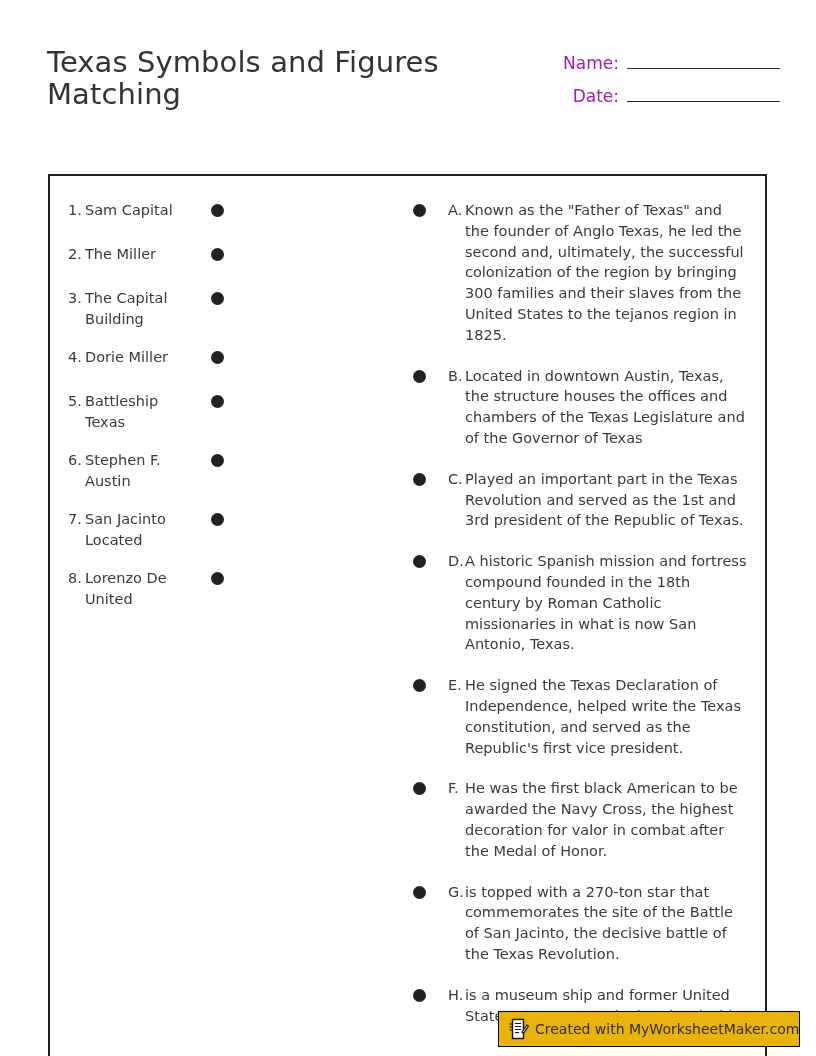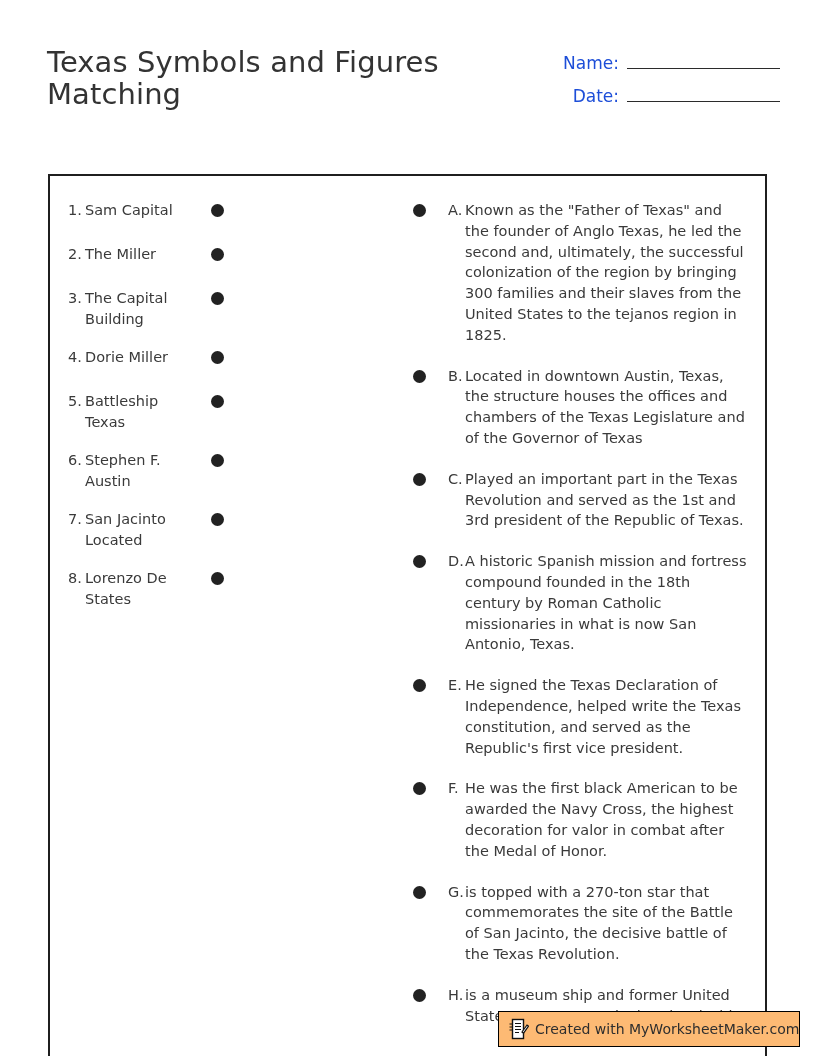--- a/index.html
+++ b/index.html
@@ -43,21 +43,21 @@
     width: 260px;
   }
   .nd-row {
     display: flex;
     align-items: baseline;
     justify-content: flex-end;
     height: 33px;
   }
   .nd-label {
     font-size: 17px;
-    color: #1d4ed8;
+    color: #a21caf;
     padding-right: 8px;
     white-space: nowrap;
   }
   .nd-line {
     display: block;
     width: 153px;
     border-bottom: 1.6px solid #2b2b2b;
     height: 20px;
   }
 
@@ -155,21 +155,21 @@
     flex: 1 1 auto;
   }
 
   
   #watermark {
     position: absolute;
     left: 498px;
     top: 1011px;
     width: 302px;
     height: 36px;
-    background: #fdba74;
+    background: #eab308;
     border: 1.5px solid #000000;
     box-sizing: border-box;
     display: flex;
     align-items: center;
     padding-left: 10px;
   }
   #watermark-icon {
     width: 20px;
     height: 22px;
     flex: 0 0 20px;
@@ -248,21 +248,21 @@
     <div class="left-item">
       <span class="li-text">
         <span class="li-num">7.</span>
         <span class="li-label">San Jacinto Located</span>
       </span>
       <span class="li-dot"></span>
     </div>
     <div class="left-item">
       <span class="li-text">
         <span class="li-num">8.</span>
-        <span class="li-label">Lorenzo De States</span>
+        <span class="li-label">Lorenzo De United</span>
       </span>
       <span class="li-dot"></span>
     </div>
   </div>
 
   <div id="right-column">
     <div class="right-item">
       <span class="ri-dot"></span>
       <span class="ri-text">
         <span class="ri-letter">A.</span>

